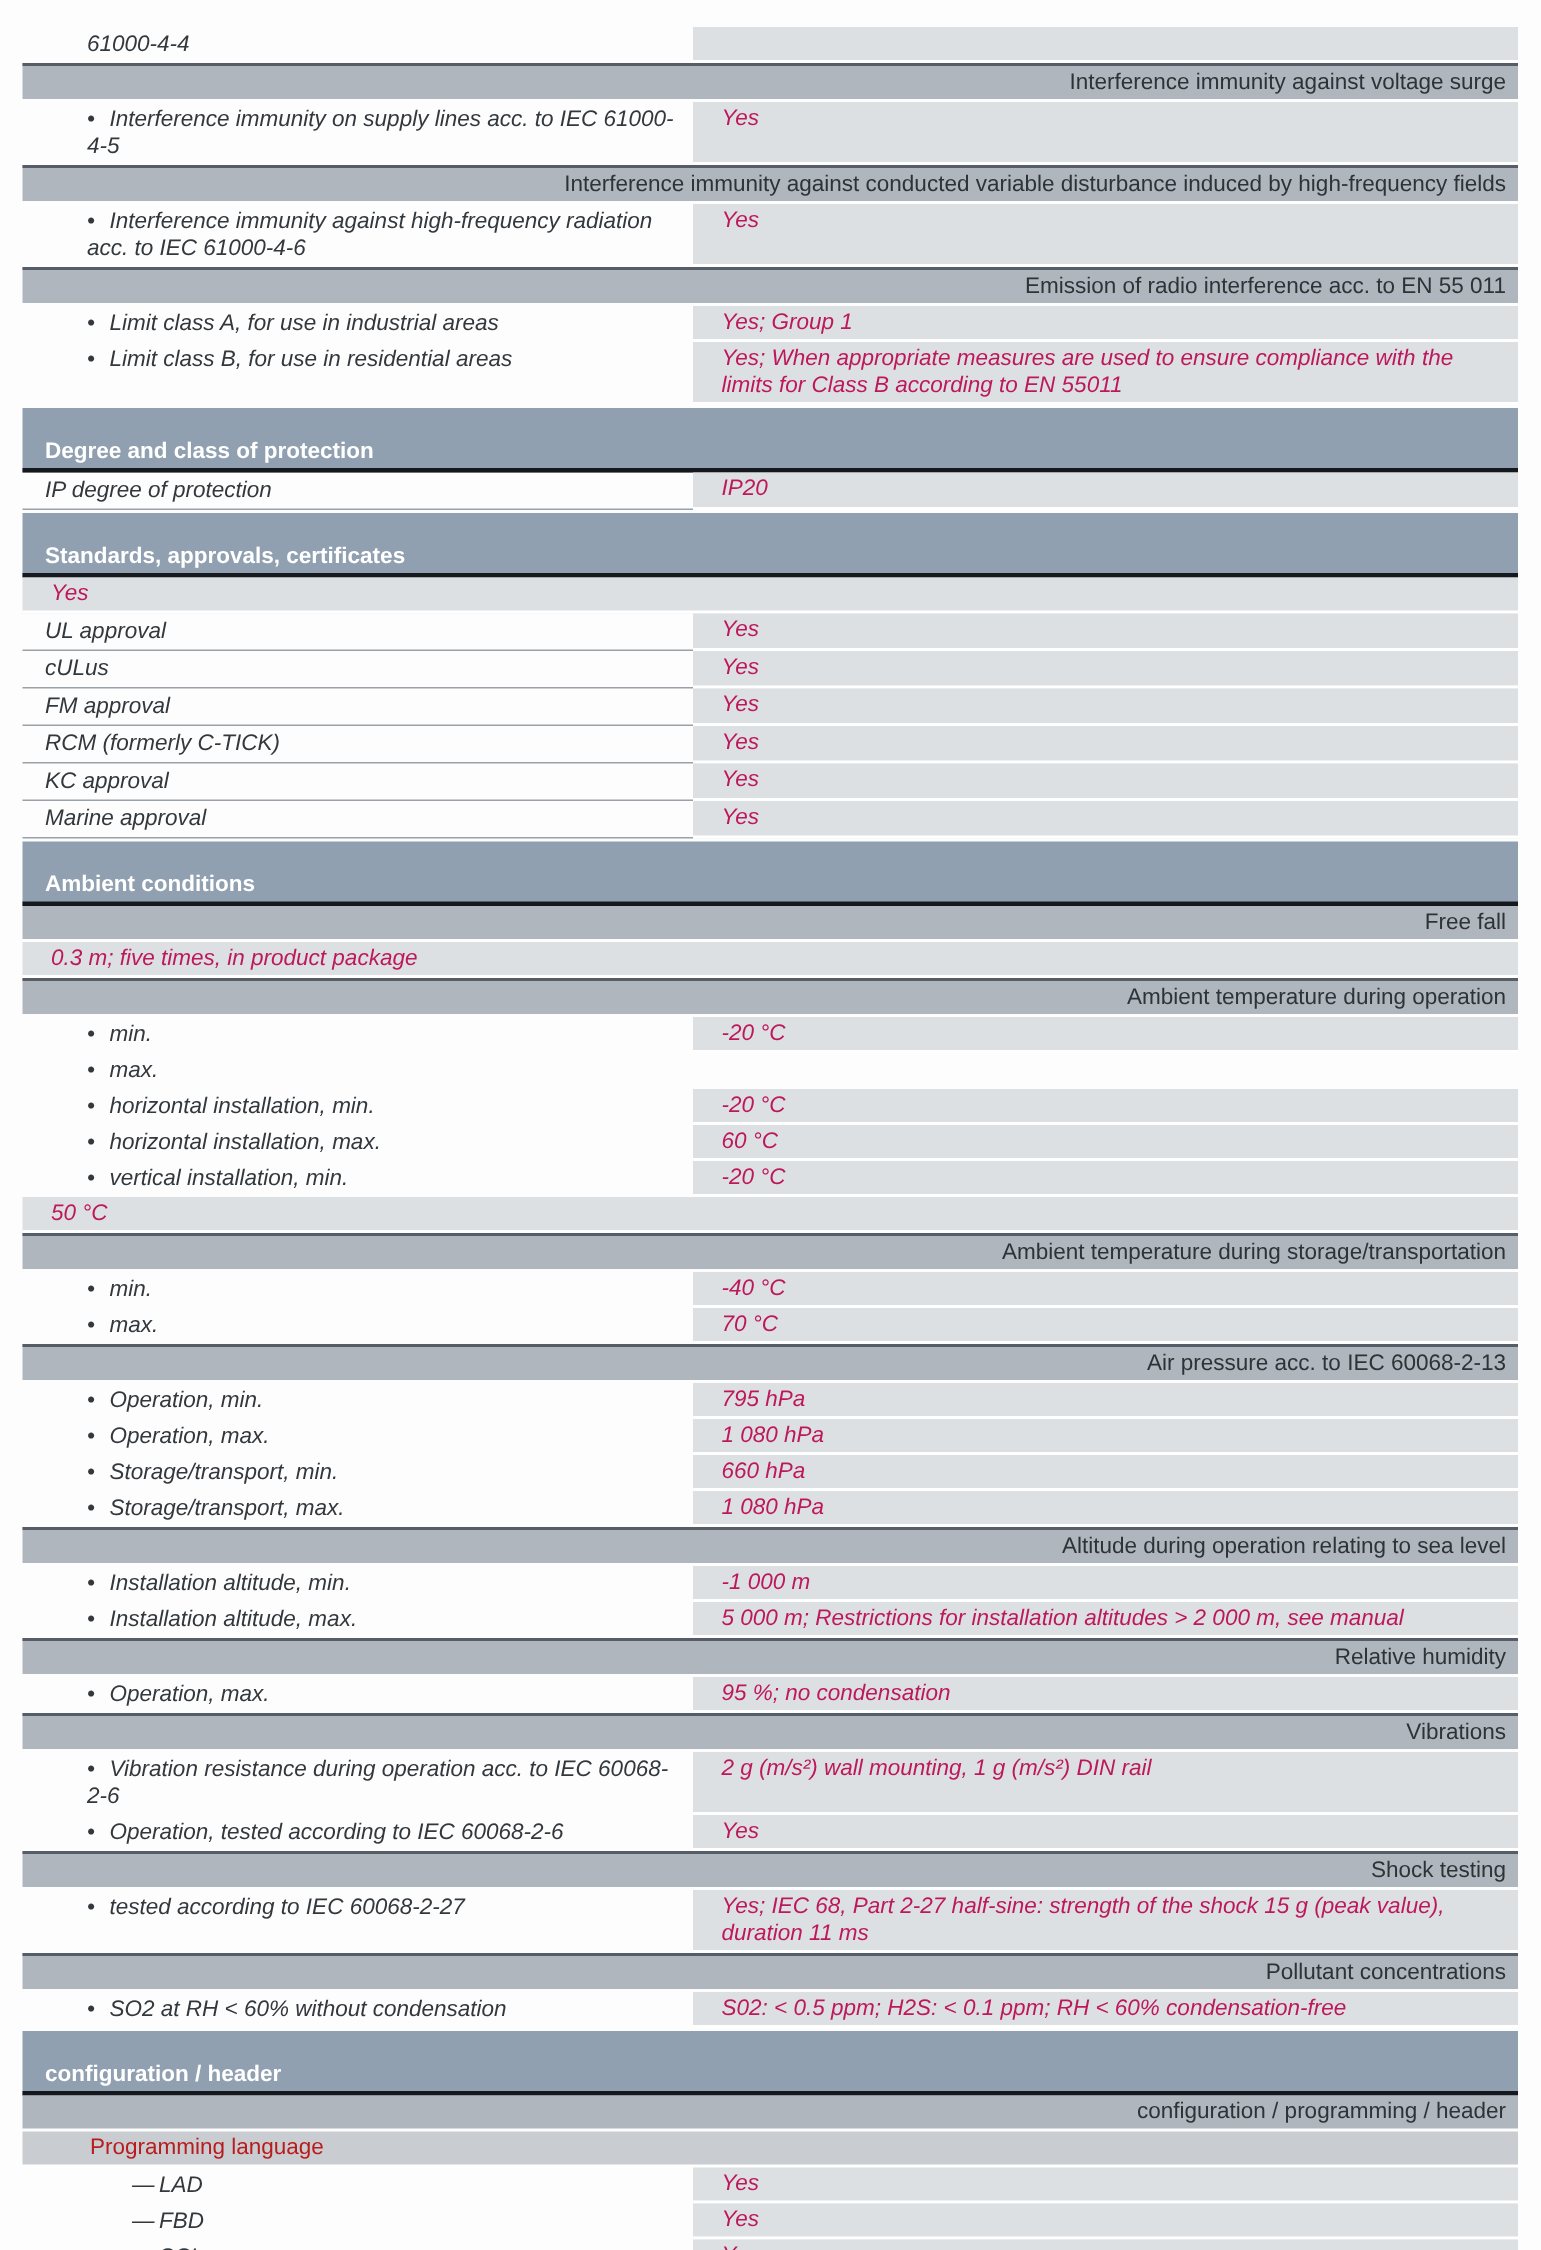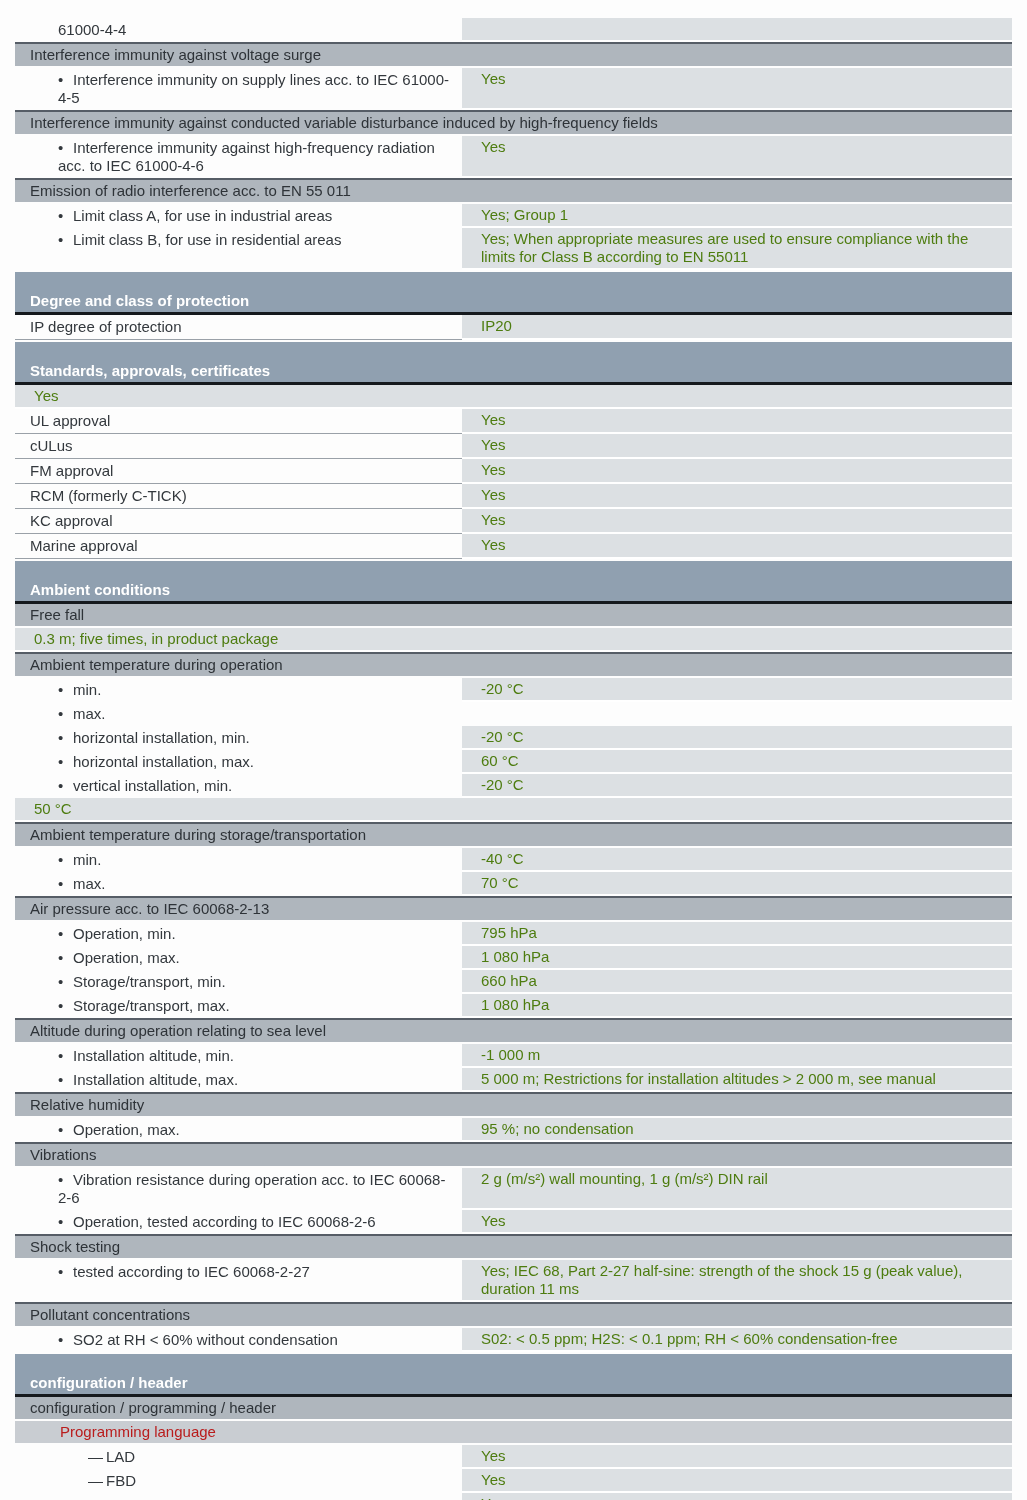--- a/index.html
+++ b/index.html
@@ -36,36 +36,37 @@
     border-bottom:3px solid var(--dark-rule);
     margin-top:2px;
   }
   .bar.subsection{
     background:var(--subsection-header-bg);
     color:#2e3338;
     padding:2px 8px 2px 15px;
     line-height:18px;
     border-top:2px solid var(--subsection-top-rule);
     margin-bottom:2px;
+    text-align:right;
   }
   .bar.section + .bar.subsection{border-top:none;}
   .bar.subsub{
     background:var(--subsubsection-header-bg);
     color:#b91c1c;
     padding:2px 8px 2px 45px;
     line-height:18px;
     margin-bottom:2px;
   }
   .cutoff{
     width:100%;height:6px;
     background:var(--subsection-header-bg);
     border-top:2px solid var(--subsection-top-rule);
   }
   
-  .row{display:flex;align-items:stretch;width:100%;}
+  .row{display:flex;align-items:stretch;width:100%;font-style:italic;}
   .cell-label{
     box-sizing:border-box;
     width:447px;flex:0 0 447px;
     padding:3px 10px 3px 15px;
     line-height:18px;
     background:transparent;
   }
   .cell-label.rowline{border-bottom:1px solid var(--row-rule);}
   .cell-label.bullet{padding-left:43px;}
   .cell-label.dash{padding-left:73px;}
@@ -73,21 +74,21 @@
   .marker{display:inline-block;}
   .cell-label.bullet .marker{width:15px;}
   .cell-label.dash .marker{width:18px;}
   .cell-value{
     box-sizing:border-box;
     flex:1 1 auto;
     background:var(--value-cell-bg);
     border-bottom:2px solid var(--row-separator);
     padding:2px 10px 2px 19px;
     line-height:18px;
-    color:#4d7c0f;
+    color:#be185d;
   }
 </style>
 </head>
 <body>
 
 <div class="table-wrap">
     <div class="row">
       <div class="cell-label cont">61000-4-4</div>
       <div class="cell-value"></div>
     </div>

